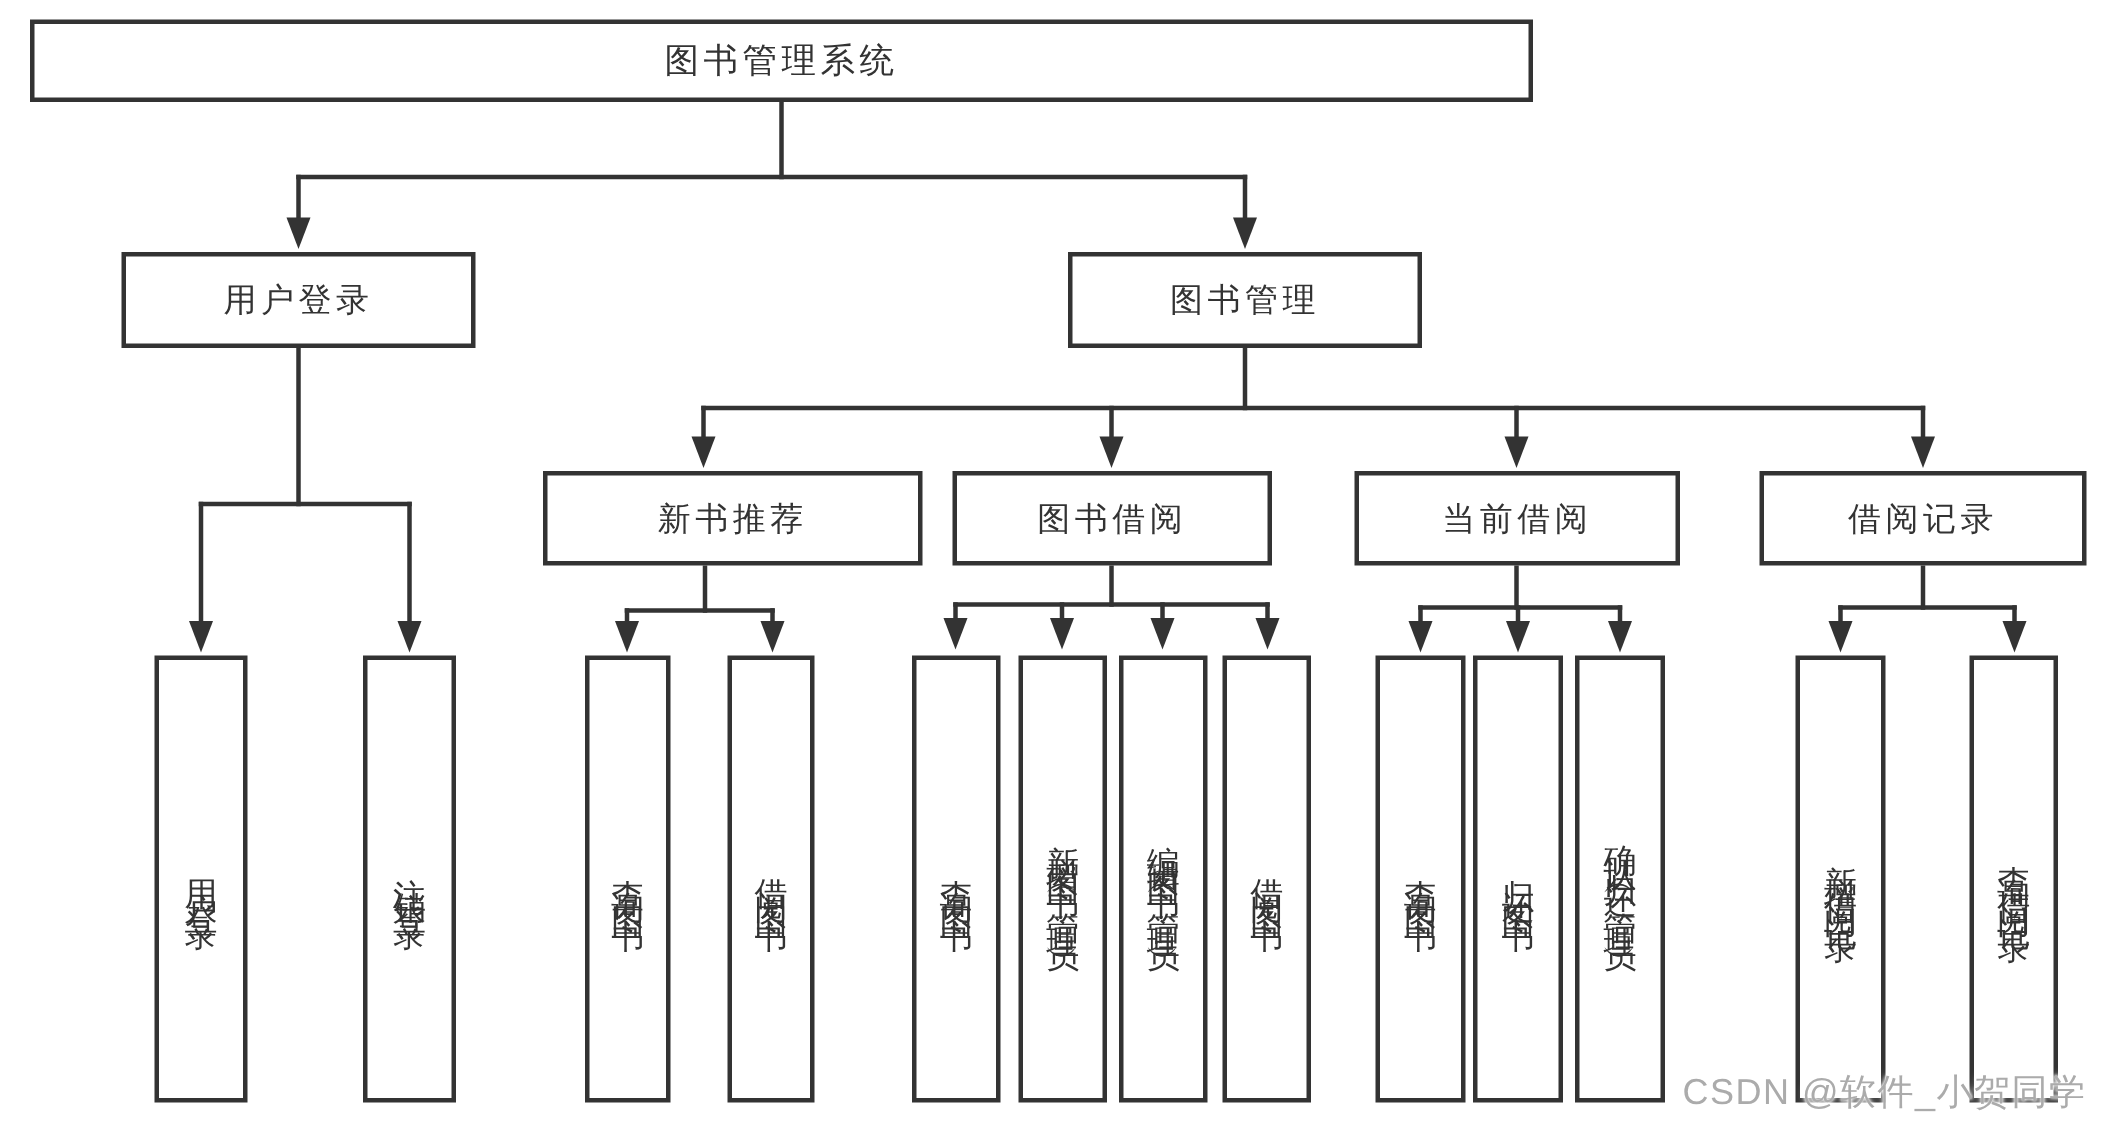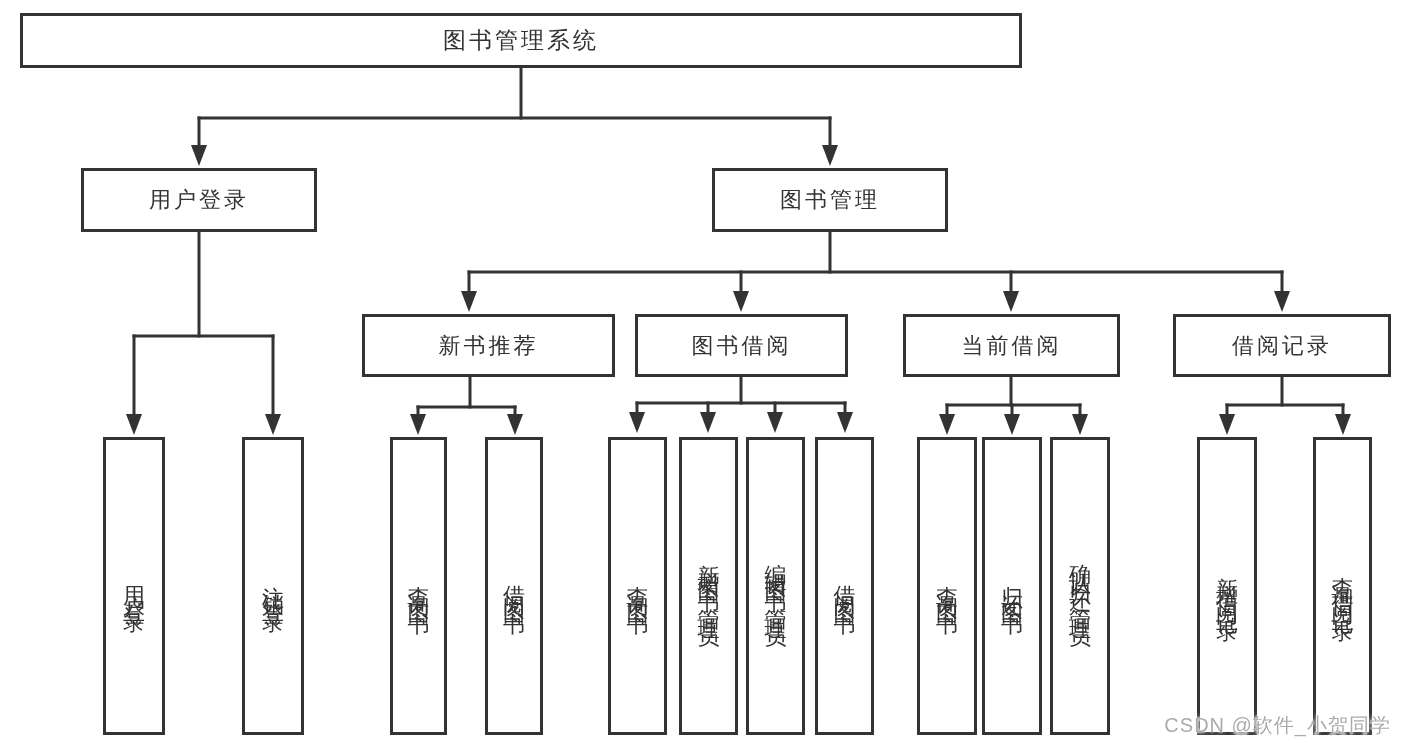--- a/index.html
+++ b/index.html
@@ -33,21 +33,21 @@
     text-orientation: mixed;
     font-size: 22px;
     letter-spacing: 9px;
     color: #333333;
     white-space: nowrap;
   }
   .watermark {
     position: absolute;
     top: 712px;
     right: 14px;
-    font-size: 20px;
+    font-size: 24px;
     letter-spacing: 1px;
     color: #ababab;
     text-shadow: 0 0 6px #ffffff, 0 0 3px #ffffff, 0 0 2px #ffffff;
   }
 </style>
 </head>
 <body>
 
 <div class="stage">
 

